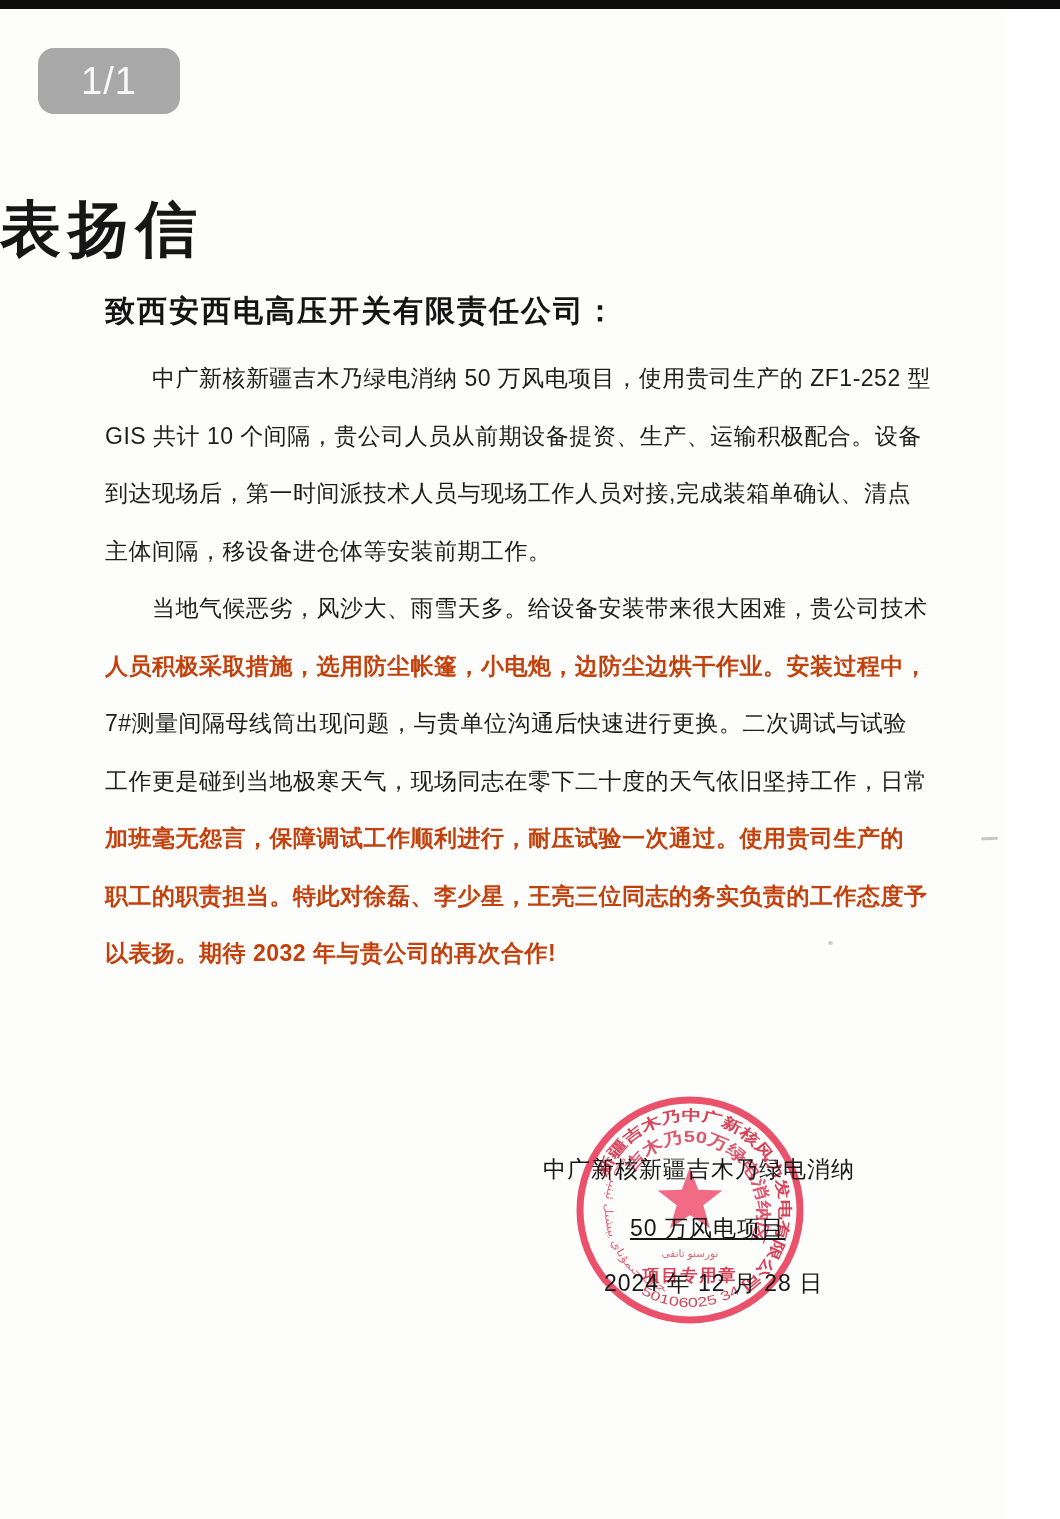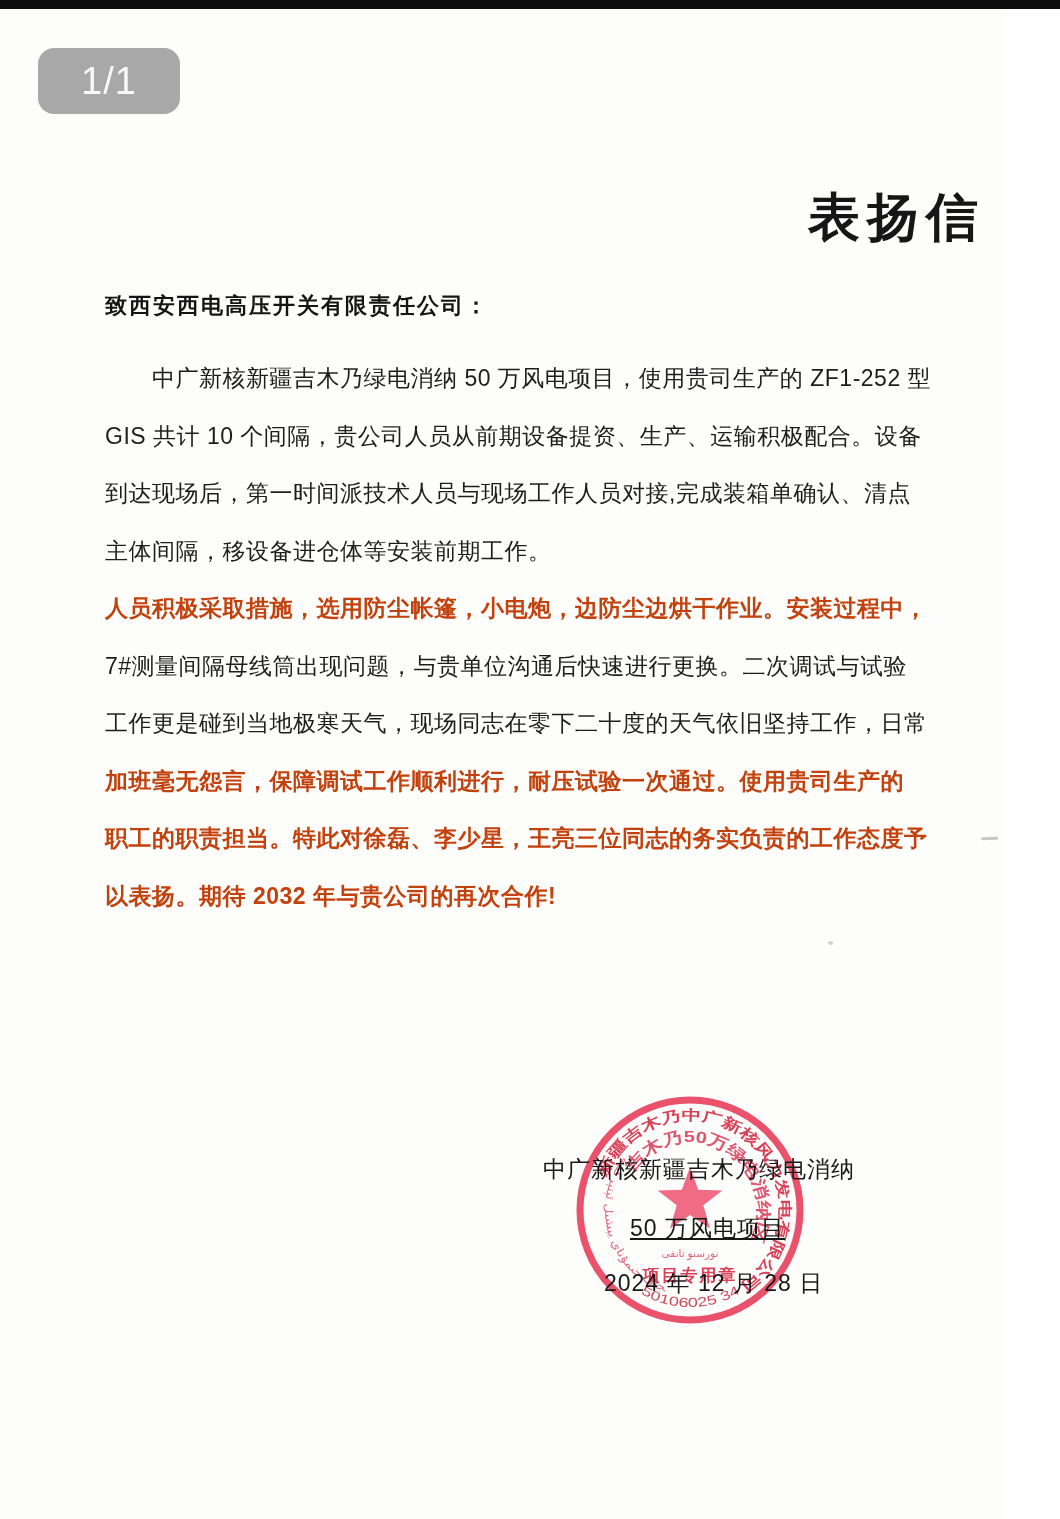--- a/index.html
+++ b/index.html
@@ -12,26 +12,26 @@
   .top-strip{position:absolute;left:0;top:0;width:1060px;height:9px;background:#0c0c0c;}
   .edge-right{position:absolute;right:0;top:9px;width:57px;height:1510px;background:#ffffff;}
   .page-badge{
     position:absolute;left:38px;top:48px;width:142px;height:66px;
     background:#a8a8a8;border-radius:16px;
     display:flex;align-items:center;justify-content:center;
     color:#f8f8f8;font-size:38px;font-weight:400;letter-spacing:1px;
   }
   .doc-title{
     position:absolute;left:0;top:148px;width:985px;
-    text-align:right;font-size:52px;font-weight:700;letter-spacing:7px;
+    text-align:left;font-size:61px;font-weight:700;letter-spacing:7px;
     color:#161616;
   }
   .salutation{
     position:absolute;left:105px;top:291px;width:780px;
-    font-size:22px;font-weight:700;letter-spacing:2px;color:#141414;
+    font-size:30px;font-weight:700;letter-spacing:2px;color:#141414;
   }
   .body-block{position:absolute;left:105px;top:350px;width:772px;}
   .bodyline{
     height:57.5px;line-height:57.5px;font-size:23px;color:#1d1d1d;
     letter-spacing:0.5px;white-space:nowrap;
     text-align:justify;text-align-last:justify;text-justify:inter-character;
   }
   .bodyline.indent{text-indent:47px;}
   .bodyline.last{text-align:center;text-align-last:left;}
   .bodyline.heavy{font-weight:600;color:#c2410c;}
@@ -61,20 +61,21 @@
 
 <h1 class="doc-title">表扬信</h1>
 
 <div class="salutation">致西安西电高压开关有限责任公司：</div>
 
 <div class="body-block">
   <div class="bodyline indent">中广新核新疆吉木乃绿电消纳 50 万风电项目，使用贵司生产的 ZF1-252 型</div>
   <div class="bodyline">GIS 共计 10 个间隔，贵公司人员从前期设备提资、生产、运输积极配合。设备</div>
   <div class="bodyline">到达现场后，第一时间派技术人员与现场工作人员对接,完成装箱单确认、清点</div>
   <div class="bodyline last">主体间隔，移设备进仓体等安装前期工作。</div>
+  <div class="bodyline indent">当地气候恶劣，风沙大、雨雪天多。给设备安装带来很大困难，贵公司技术</div>
   <div class="bodyline heavy">人员积极采取措施，选用防尘帐篷，小电炮，边防尘边烘干作业。安装过程中，</div>
   <div class="bodyline">7#测量间隔母线筒出现问题，与贵单位沟通后快速进行更换。二次调试与试验</div>
   <div class="bodyline">工作更是碰到当地极寒天气，现场同志在零下二十度的天气依旧坚持工作，日常</div>
   <div class="bodyline heavy">加班毫无怨言，保障调试工作顺利进行，耐压试验一次通过。使用贵司生产的</div>
   <div class="bodyline heavy">职工的职责担当。特此对徐磊、李少星，王亮三位同志的务实负责的工作态度予</div>
   <div class="bodyline heavy last">以表扬。期待 2032 年与贵公司的再次合作!</div>
 </div>
 
 <div class="stamp-wrap">
   <svg width="250" height="250" viewBox="0 0 250 250">

